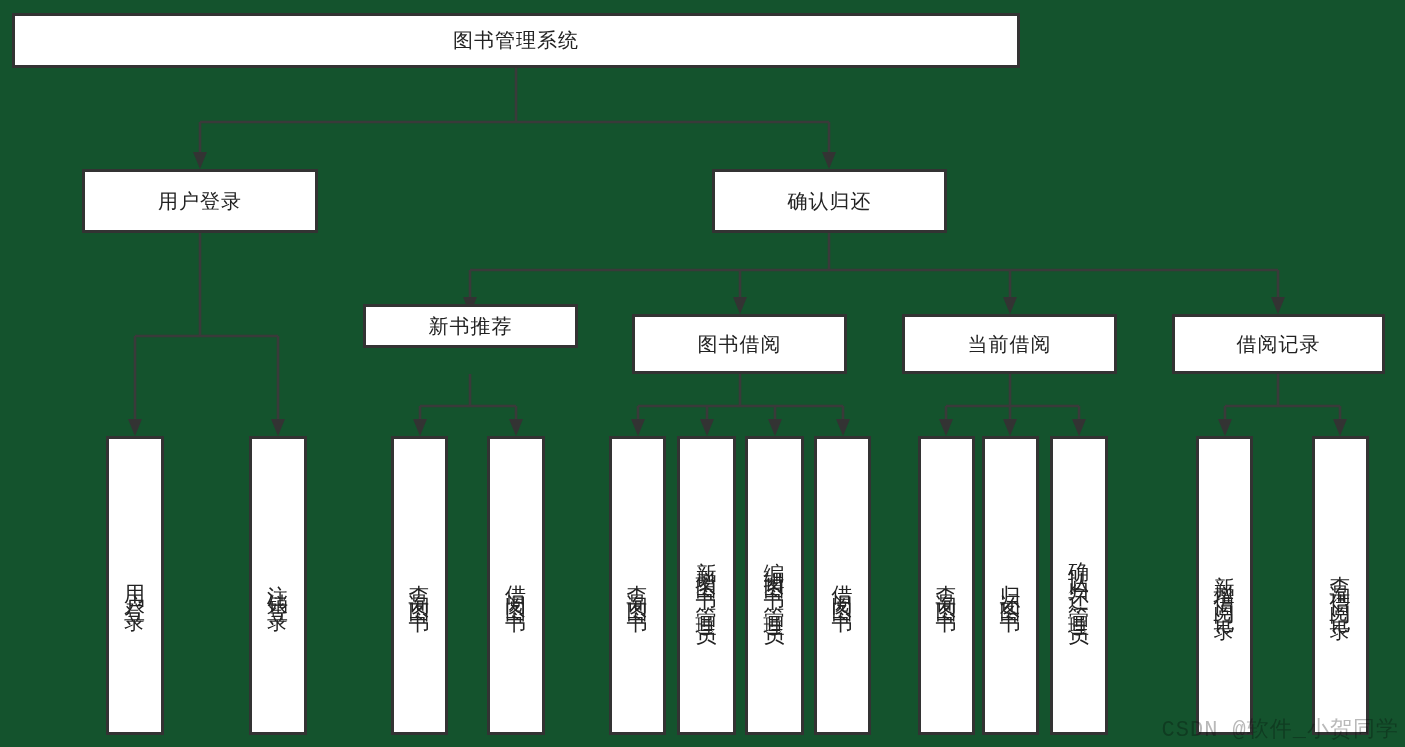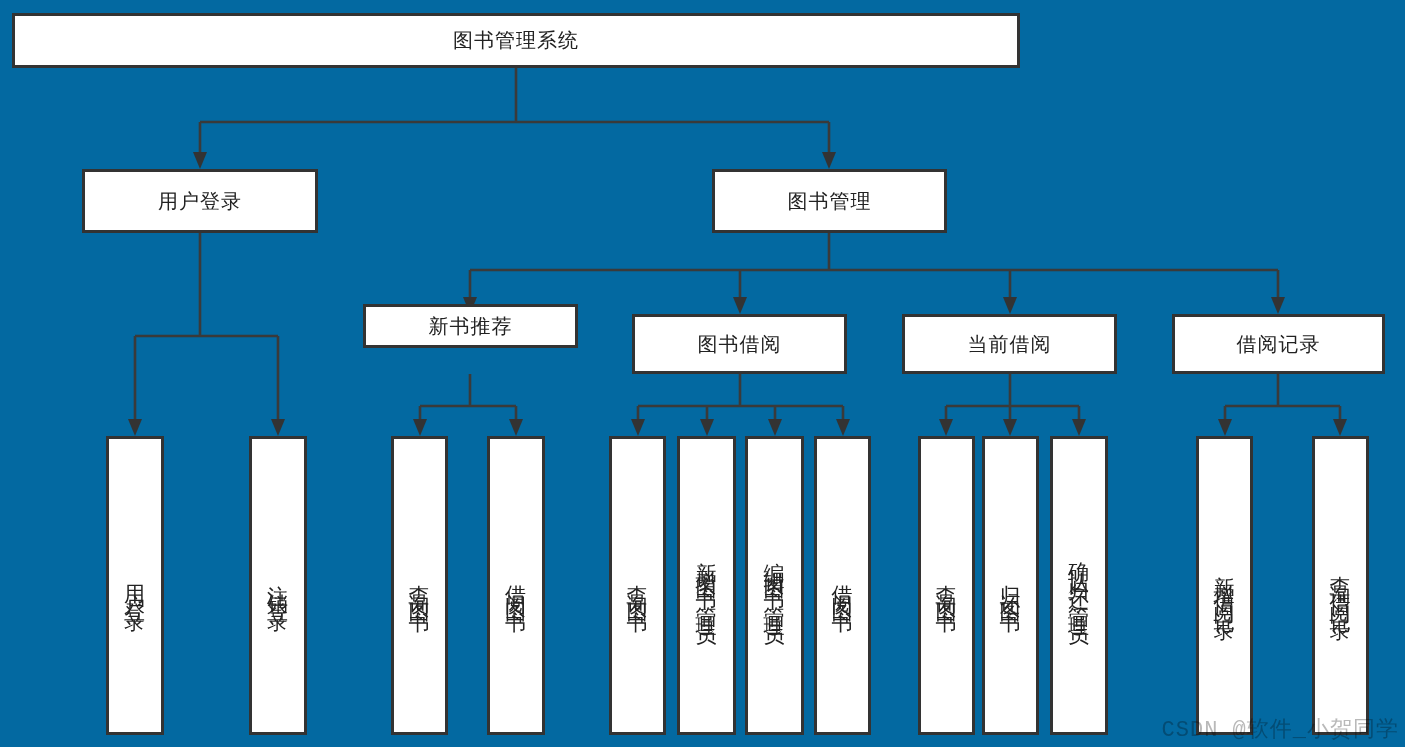--- a/index.html
+++ b/index.html
@@ -1,19 +1,19 @@
 <!DOCTYPE html>
 <html><head>
 <meta charset="utf-8">
 <style>
   html,body{margin:0;padding:0;background:#ffffff;}
   .stage{
     position:relative;
     width:1405px;height:747px;
-    background:#0369a1;
+    background:#14532d;
     font-family:"Liberation Sans","DejaVu Sans",sans-serif;
     overflow:hidden;
   }
   .connector-layer{
     position:absolute;left:0;top:0;width:1405px;height:747px;
     pointer-events:none;
   }
   .node{
     position:absolute;
     box-sizing:border-box;
@@ -99,21 +99,21 @@
   </svg>
 
   <div class="node h" style="left:12px;top:13px;width:1008px;height:55px">
     <span>图书管理系统</span>
   </div>
 
   <div class="node h" style="left:82px;top:169px;width:236px;height:64px">
     <span>用户登录</span>
   </div>
   <div class="node h" style="left:712px;top:169px;width:235px;height:64px">
-    <span>图书管理</span>
+    <span>确认归还</span>
   </div>
 
   <div class="node h" style="left:363px;top:304px;width:215px;height:44px">
     <span>新书推荐</span>
   </div>
   <div class="node h" style="left:632px;top:314px;width:215px;height:60px">
     <span>图书借阅</span>
   </div>
   <div class="node h" style="left:902px;top:314px;width:215px;height:60px">
     <span>当前借阅</span>

